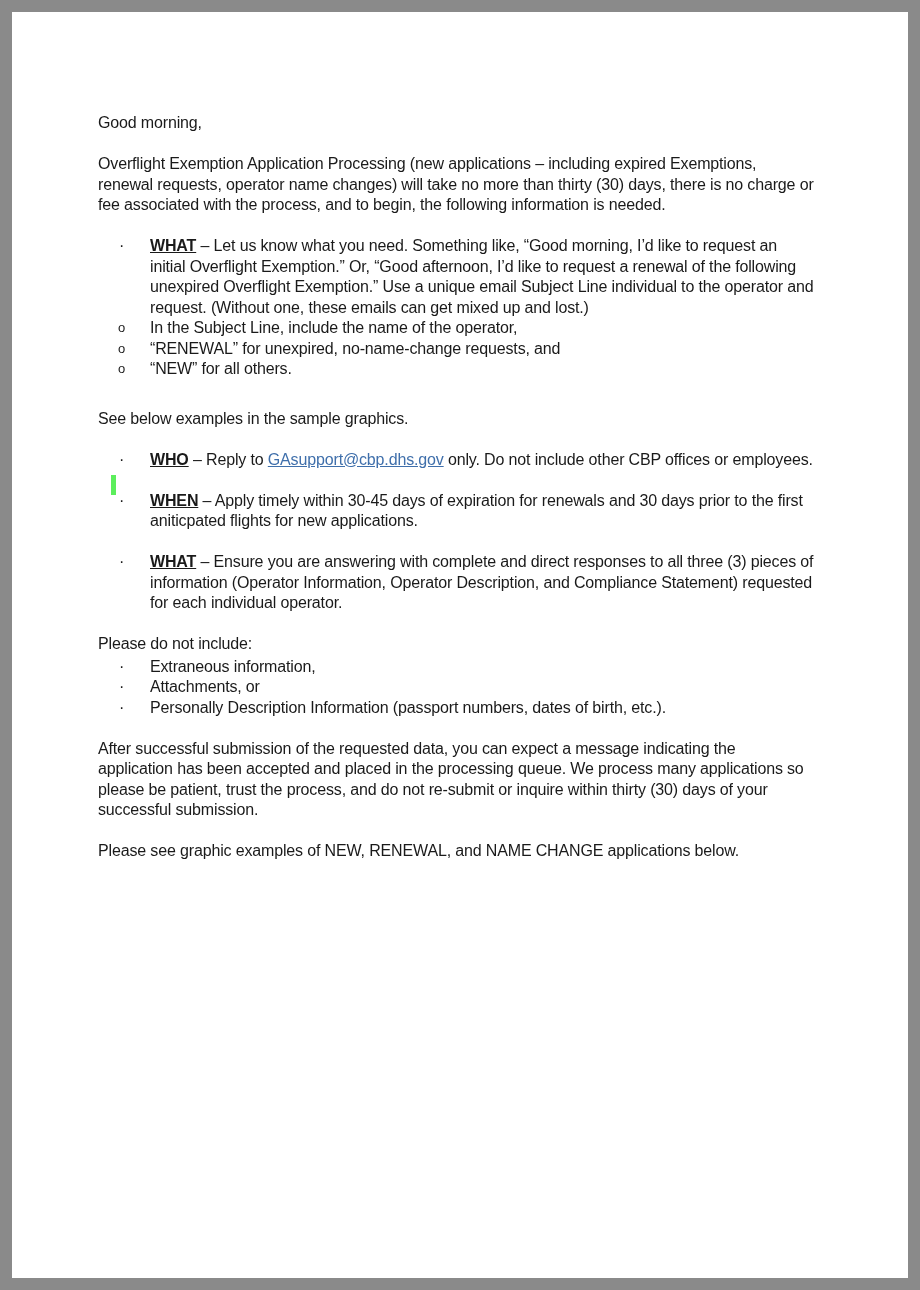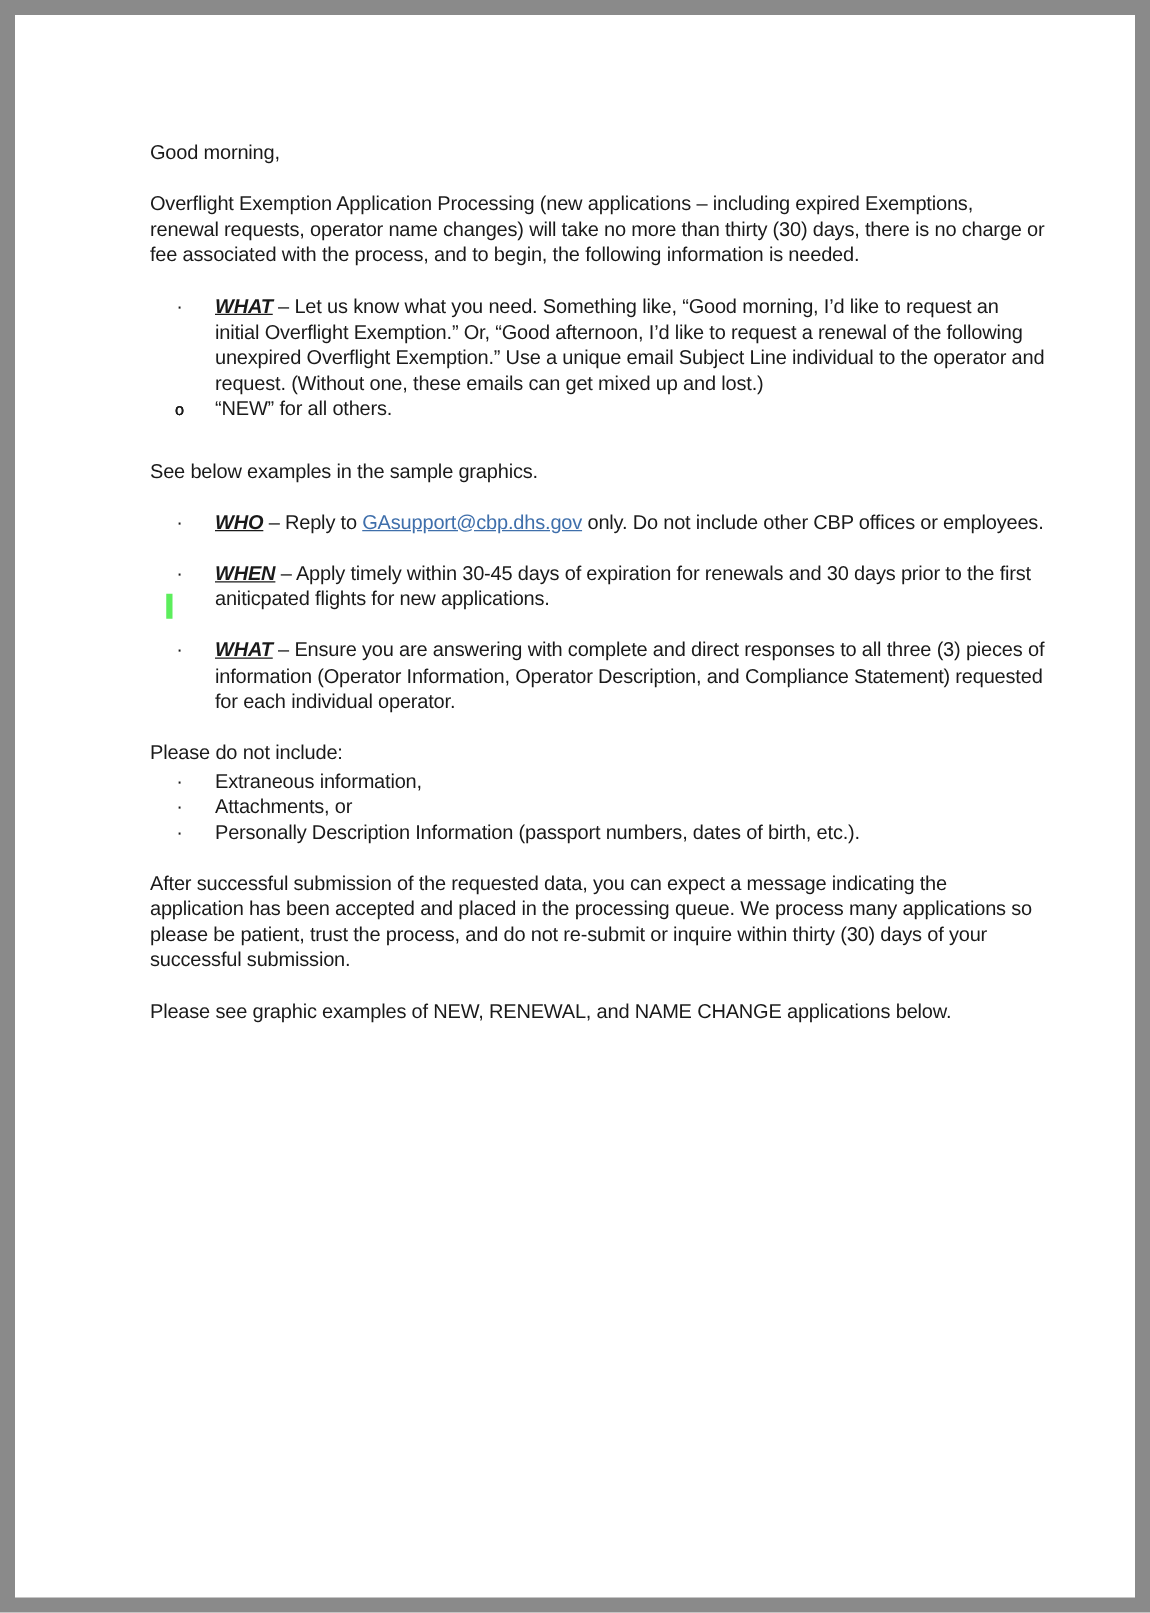--- a/index.html
+++ b/index.html
@@ -18,21 +18,21 @@
     position: absolute;
     left: 12px;
     top: 12px;
     width: 896px;
     height: 1266px;
     background: #ffffff;
     box-sizing: border-box;
   }
   #doc-body {
     position: absolute;
-    left: 108px;
+    left: 86px;
     top: 101px;
     width: 716px;
     font-size: 16px;
     line-height: 20.5px;
     color: #1a1a1a;
     letter-spacing: -0.15px;
   }
   .para {
     margin: 0 0 20.5px 0;
     text-align: left;
@@ -71,21 +71,20 @@
     position: absolute;
     left: 20px;
     top: 0;
     font-size: 13px;
     line-height: 20.5px;
     color: #1a1a1a;
   }
   .kw {
     font-weight: bold;
     text-decoration: underline;
-    font-style: italic;
   }
   .maillink {
     color: #3f6fab;
     text-decoration: underline;
     margin-top: 44px;
   }
   .green-mark {
     display: block;
     position: absolute;
     left: 13px;
@@ -129,23 +128,25 @@
     <ul class="bullet-list">
       <li class="bullet-item" style="margin-bottom:0;">
         <span class="bullet-dot">·</span>
         <span class="kw">WHAT</span><span> – Let us know what you need.  Something like, “Good morning, I’d like to request an initial Overflight Exemption.” Or, “Good afternoon, I’d like to request a renewal of the following unexpired Overflight Exemption.”  Use a unique email Subject Line individual to the operator and request. (Without one, these emails can get mixed up and lost.)</span>
       </li>
     </ul>
 
     <ul class="sub-list">
       <li class="sub-item">
         <span class="sub-circle">o</span>
+        <span>In the Subject Line, include the name of the operator,</span>
       </li>
       <li class="sub-item">
         <span class="sub-circle">o</span>
+        <span>“RENEWAL” for unexpired, no-name-change requests, and</span>
       </li>
       <li class="sub-item">
         <span class="sub-circle">o</span>
         <span>“NEW” for all others.</span>
       </li>
     </ul>
 
     <span class="green-mark" style="background: rgb(92, 238, 92);"></span>
 
     <p class="para" style="margin-top:29px;">See below examples in the sample graphics.</p>

